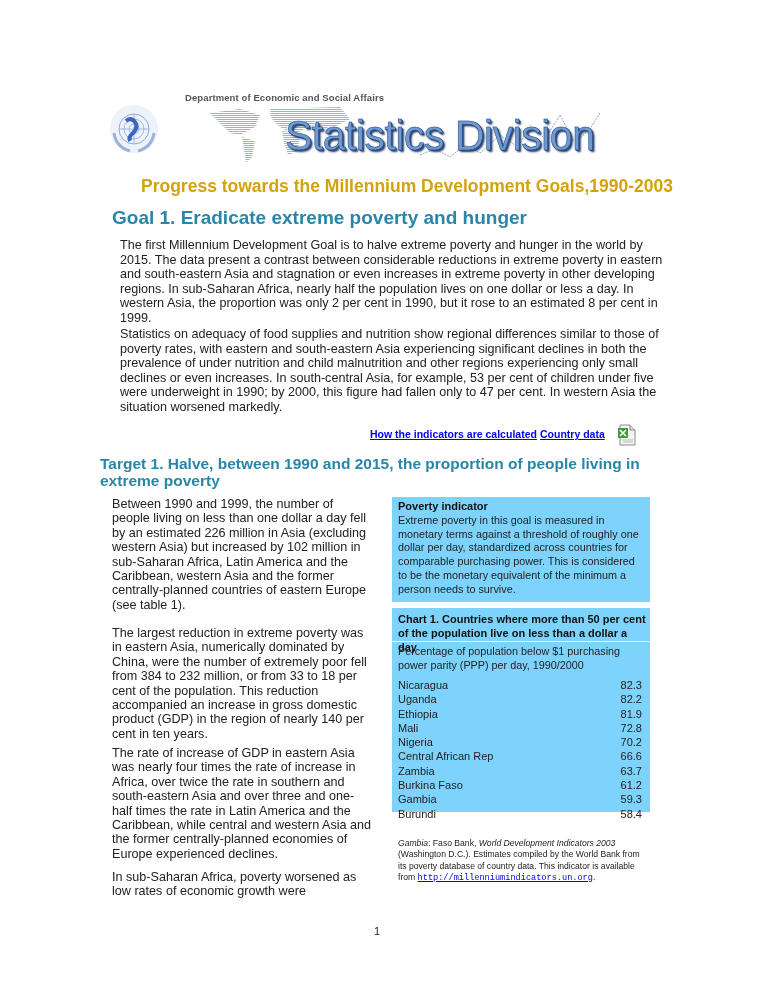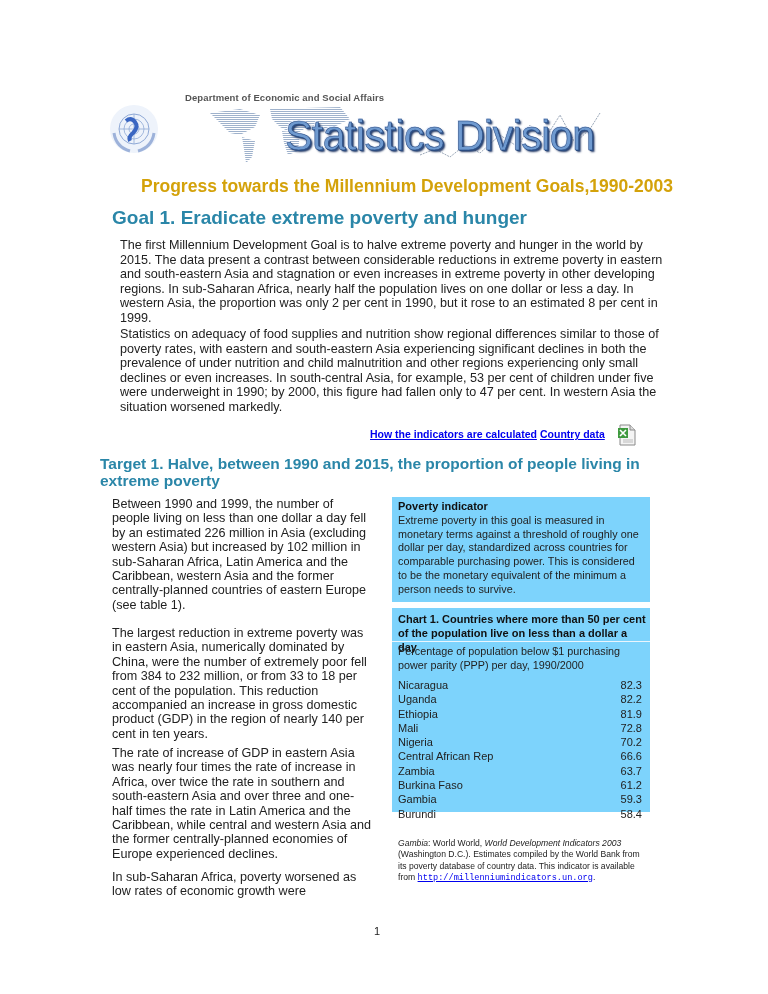--- a/index.html
+++ b/index.html
@@ -151,17 +151,17 @@
         </div>
       <div class="row">
           <span class="name">Gambia</span>
           <span class="val">59.3</span>
         </div>
       <div class="row">
           <span class="name">Burundi</span>
           <span class="val">58.4</span>
         </div>
     </div>
-    <div class="source"><i>Gambia</i><span>: World World, </span><i>World Development Indicators 2003</i><span> (Washington D.C.). Estimates compiled by the World Bank from its poverty database of country data. This indicator is available from </span><a>http://millenniumindicators.un.org</a><span>.</span></div>
+    <div class="source"><i>Gambia</i><span>: Faso Bank, </span><i>World Development Indicators 2003</i><span> (Washington D.C.). Estimates compiled by the World Bank from its poverty database of country data. This indicator is available from </span><a>http://millenniumindicators.un.org</a><span>.</span></div>
   </div>
 
   <div class="page-num">1</div>
 </div>
 
 </body></html>

